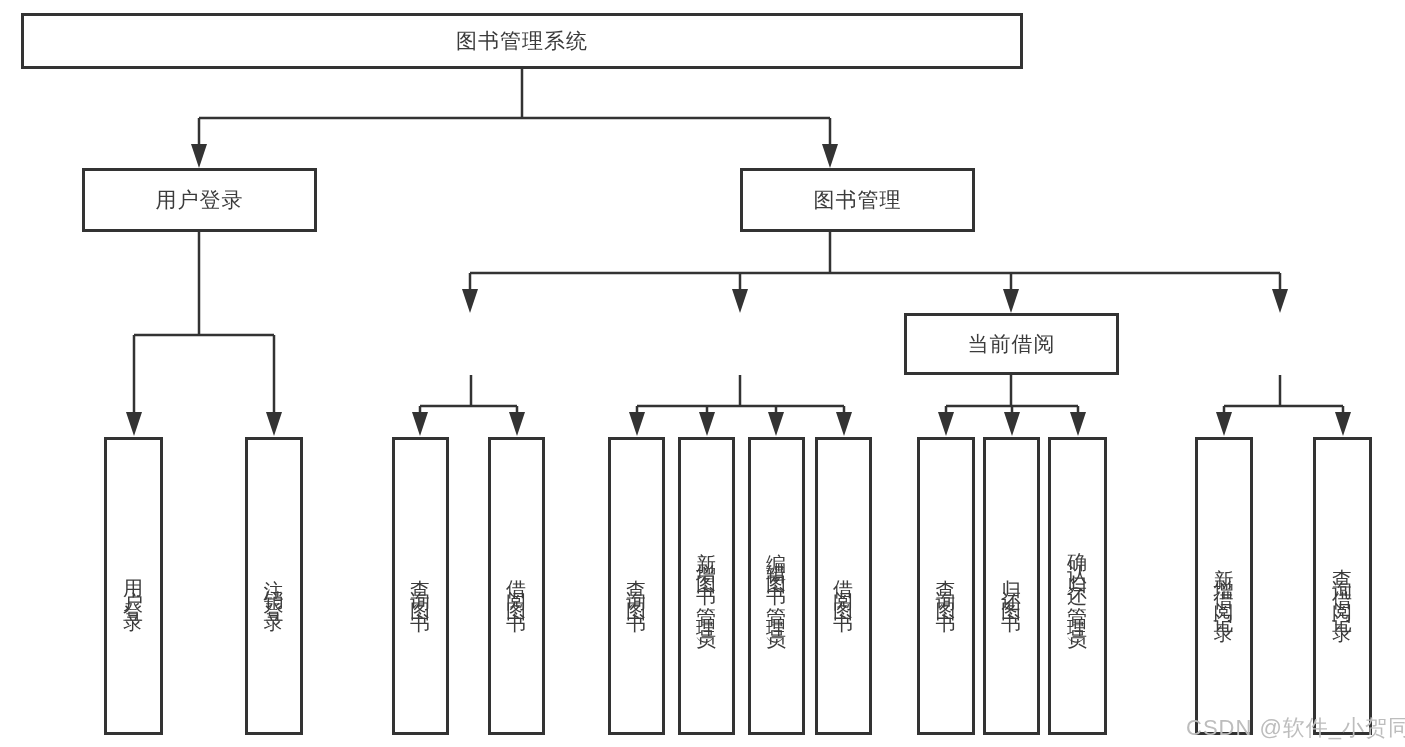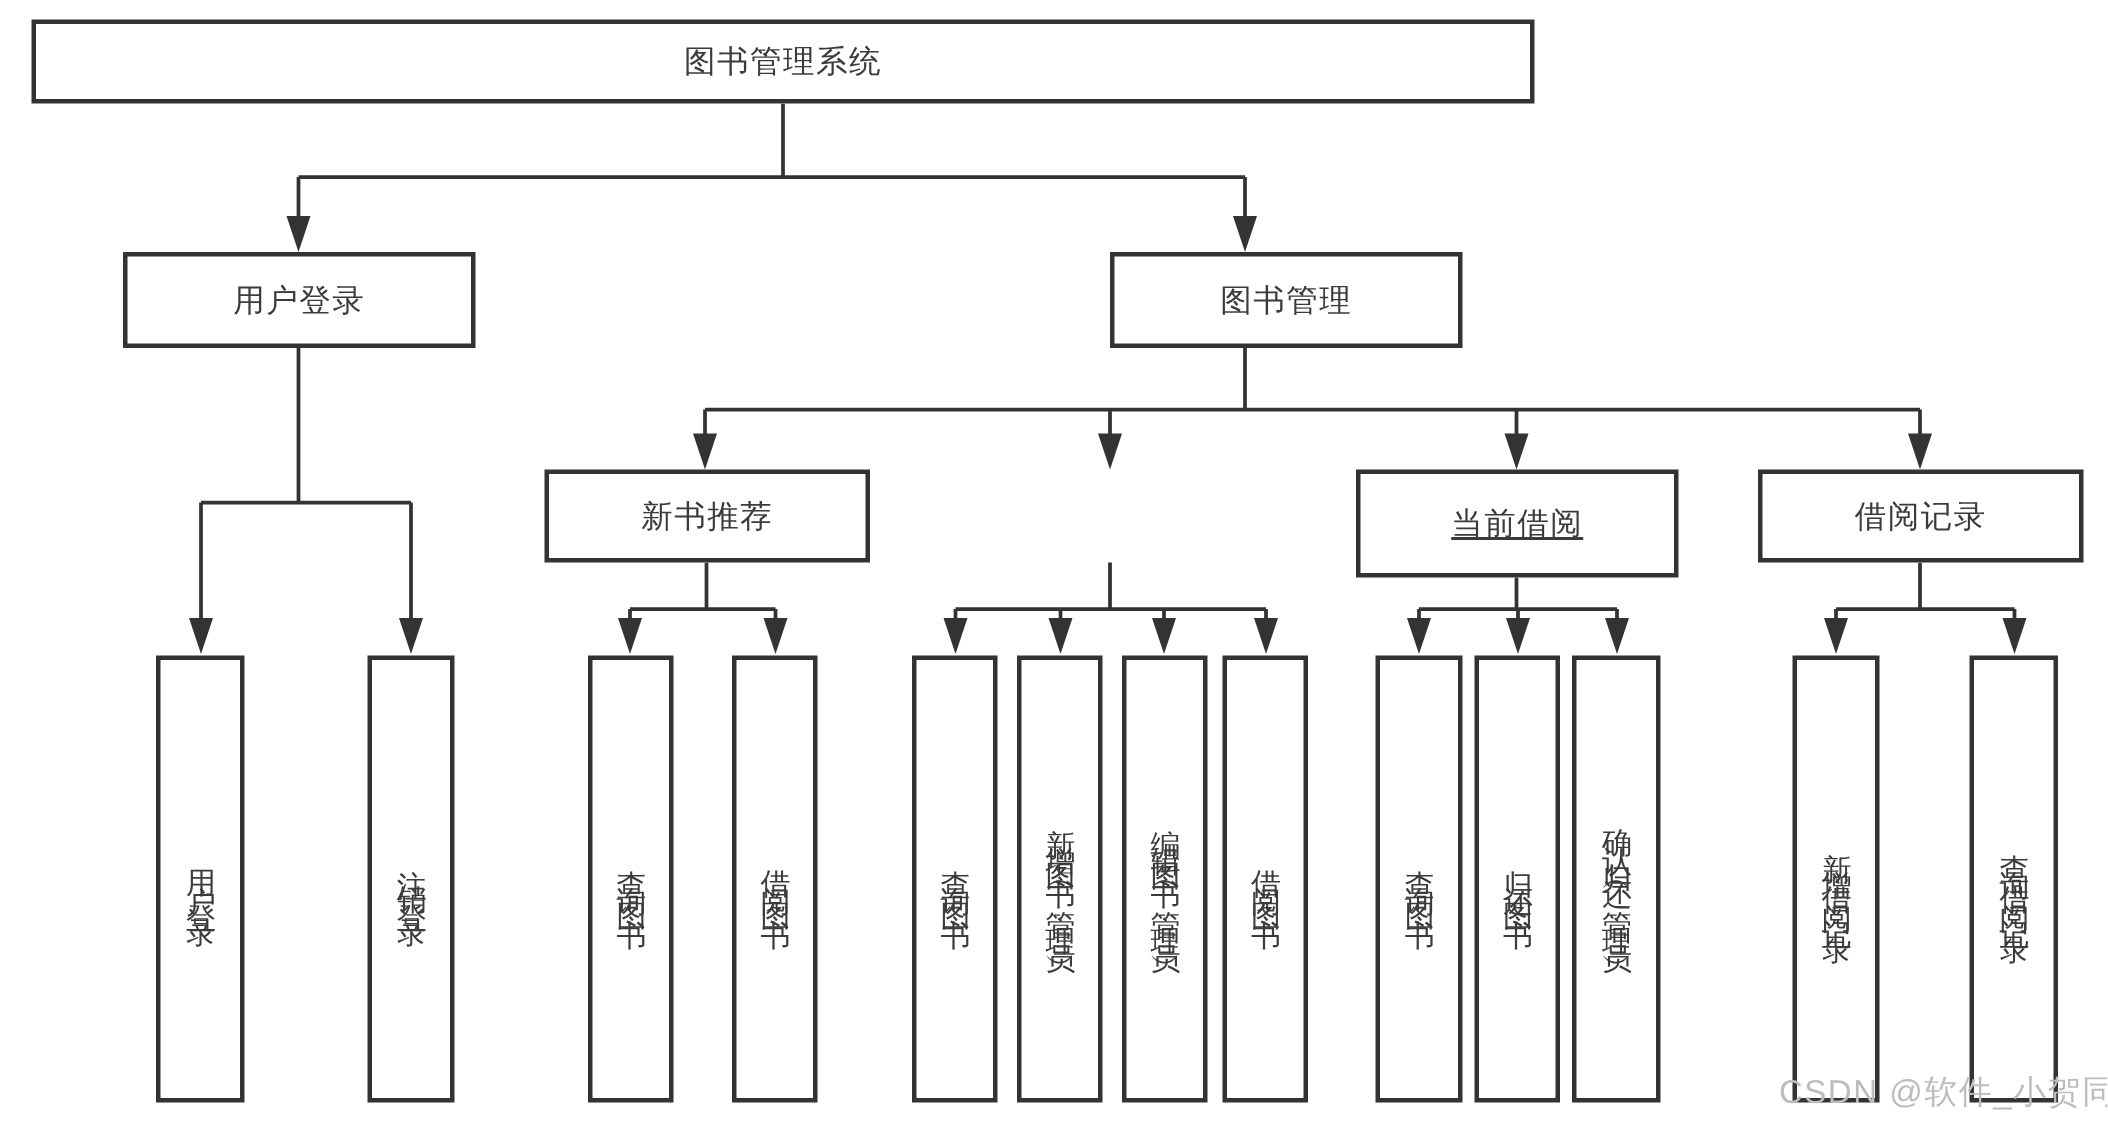--- a/index.html
+++ b/index.html
@@ -135,28 +135,22 @@
     <span>图书管理系统</span>
   </div>
 
   <div class="node hnode" style="left:82px; top:168px; width:235px; height:64px;">
     <span>用户登录</span>
   </div>
   <div class="node hnode" style="left:740px; top:168px; width:235px; height:64px;">
     <span>图书管理</span>
   </div>
 
-  <div class="node hnode" style="left:363px; top:313px; width:217px; height:62px;">
-    <span>新书推荐</span>
-  </div>
-  <div class="node hnode" style="left:904px; top:313px; width:215px; height:72px;text-decoration:underline;">
+  <div class="node hnode" style="left:904px; top:313px; width:215px; height:62px;">
     <span>当前借阅</span>
-  </div>
-  <div class="node hnode" style="left:1172px; top:313px; width:217px; height:62px;">
-    <span>借阅记录</span>
   </div>
 
   <div class="node vnode" style="left:104px; width:59px;">
     <span class="vtext">用户登录</span>
   </div>
   <div class="node vnode" style="left:245px; width:58px;">
     <span class="vtext">注销登录</span>
   </div>
 
   <div class="node vnode" style="left:392px; width:57px;">

